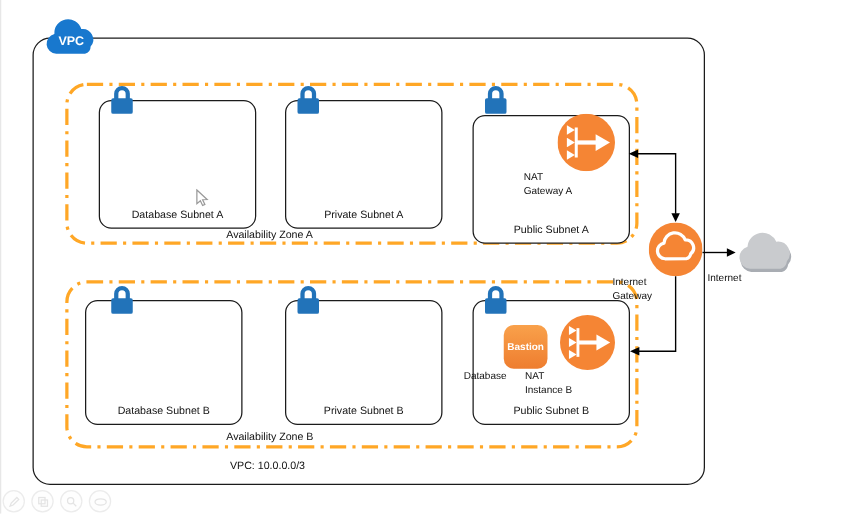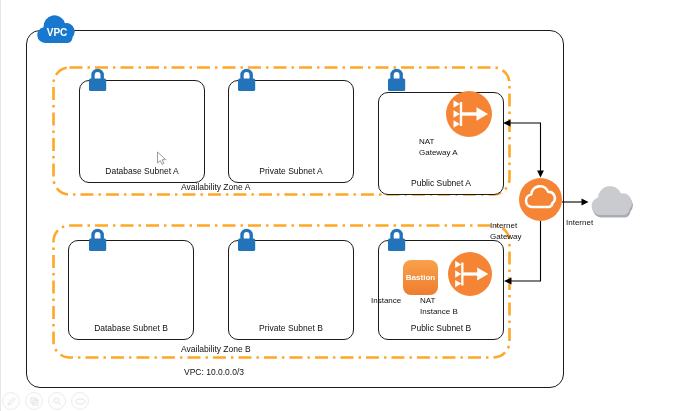--- a/index.html
+++ b/index.html
@@ -141,21 +141,21 @@
   <use href="#nat-glyph"></use>
 </svg>
 <div class="abs icon-label" style="left:420px;top:295px;width:100px">
   <div>NAT</div>
   <div>Instance B</div>
 </div>
 
 <div class="abs bastion">
   <span>Bastion</span>
 </div>
-<div class="abs icon-label" style="left:371px;top:295px;width:100px">Instance</div>
+<div class="abs icon-label" style="left:371px;top:295px;width:100px">Database</div>
 
 <svg class="abs node-svg" style="left:519px;top:178px" width="43" height="43" viewBox="0 0 43 43">
   <circle cx="21.5" cy="21.5" r="21.5" fill="#F58534"></circle>
   <path d="M13 29 a6.3 6.3 0 0 1 -0.8 -12.5 a8.8 8.8 0 0 1 17 -2.6 a6.3 6.3 0 0 1 4.3 11.2 a4.6 4.6 0 0 1 -3.5 3.9 z" fill="none" stroke="#fff" stroke-width="2.6" stroke-linejoin="round"></path>
 </svg>
 <div class="abs icon-label" style="left:490px;top:220px;width:101px">
   <div>Internet</div>
   <div>Gateway</div>
 </div>
 

